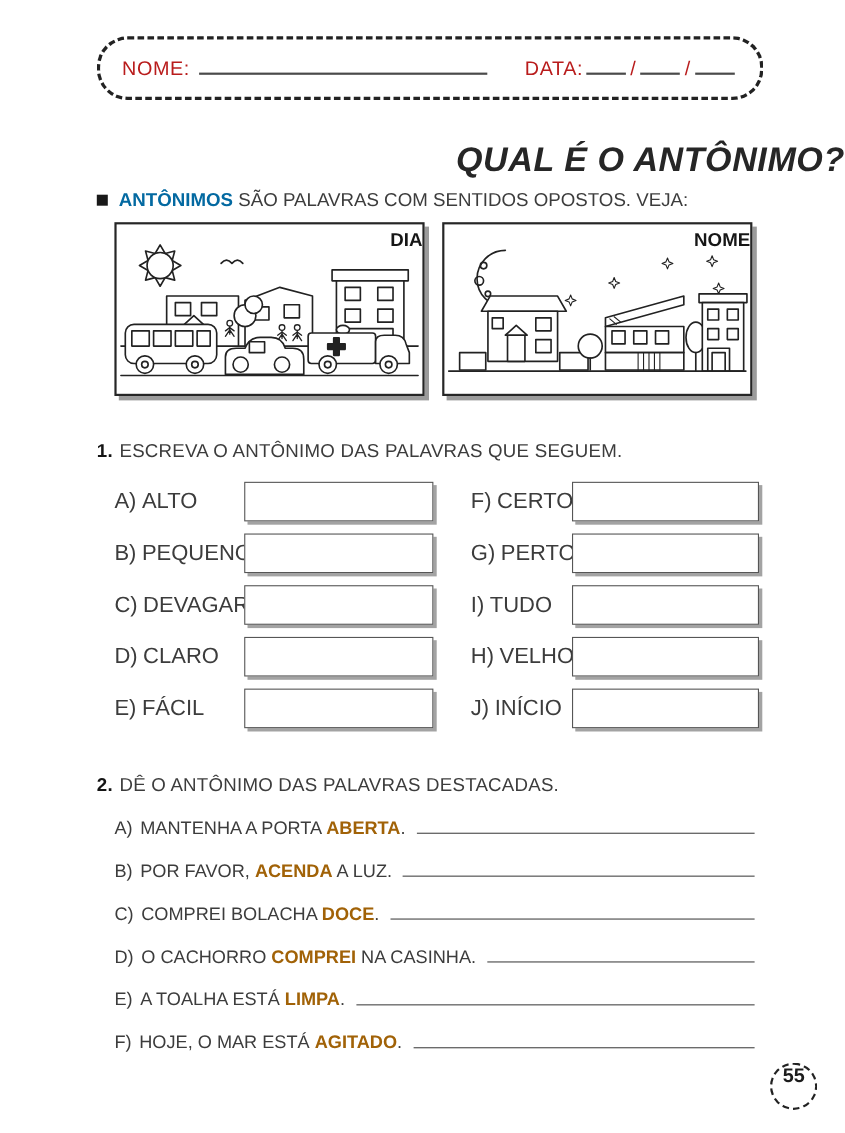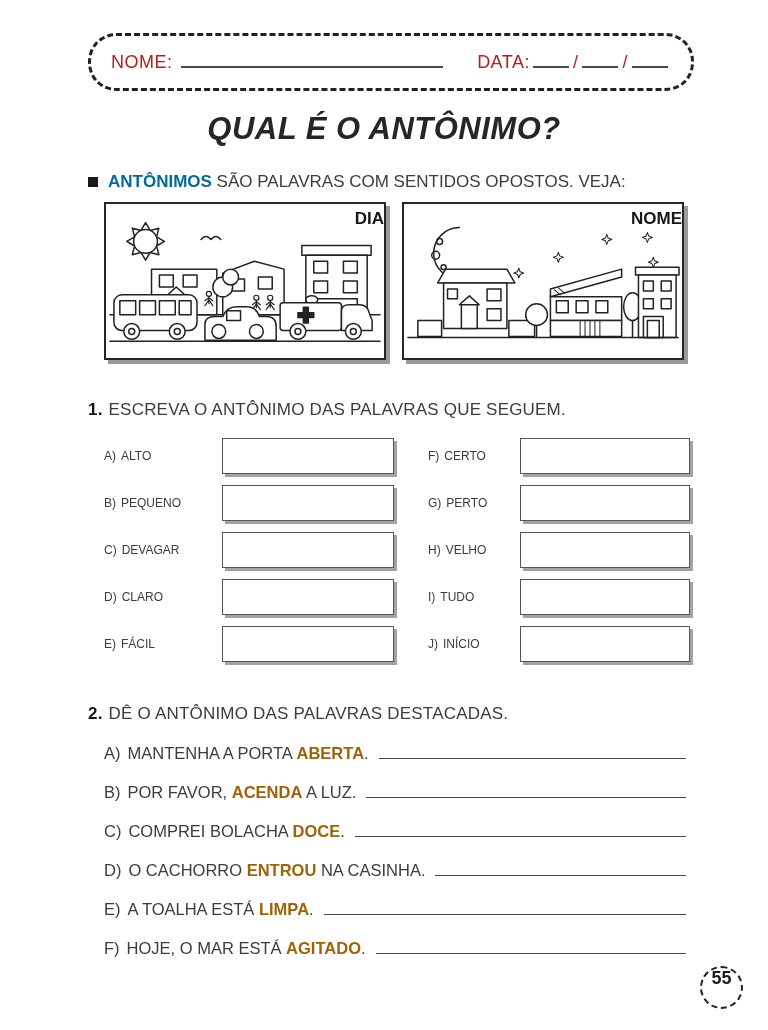--- a/index.html
+++ b/index.html
@@ -13,21 +13,21 @@
     border:3px dashed #222;border-radius:28px;
     display:flex;align-items:center;padding:0 20px;
   }
   .hdr-inner{display:flex;align-items:baseline;width:100%;font-size:18px;letter-spacing:.5px;color:#b91c1c;}
   .hdr-label{font-weight:500;white-space:nowrap;}
   .name-line{flex:1;height:1px;border-bottom:2px solid #4a4a4a;margin:0 34px 0 8px;}
   .date-line{width:36px;height:1px;border-bottom:2px solid #4a4a4a;margin:0 3px;}
   .slash{margin:0 1px;}
   
   .title{
-    position:absolute;left:0;top:111px;width:100%;text-align:center;
+    position:absolute;left:0;top:127px;width:100%;text-align:right;
     font-size:31px;font-weight:700;font-style:italic;letter-spacing:.5px;color:#262626;
   }
   
   .intro{position:absolute;left:88px;top:172px;font-size:17px;color:#3c3c3c;display:flex;align-items:center;}
   .sq-bullet{width:10px;height:10px;background:#191919;display:inline-block;margin-right:10px;flex:none;}
   .intro b{color:#0369a1;margin-right:0;}
   
   .panels{position:absolute;left:104px;top:202px;display:flex;gap:16px;}
   .panel{
     position:relative;width:282px;height:158px;background:#fff;box-sizing:border-box;
@@ -36,21 +36,21 @@
   .panel-label{position:absolute;top:5px;left:0;width:100%;text-align:right;font-size:17px;font-weight:700;color:#161616;z-index:2;}
   .panel svg{position:absolute;left:0;top:0;width:100%;height:100%;}
   
   .sec-head{position:absolute;left:88px;font-size:17px;color:#3c3c3c;letter-spacing:.2px;}
   .sec-head b{color:#141414;margin-right:6px;}
   
   .s1-col{position:absolute;top:437px;display:flex;flex-direction:column;}
   .s1-col.left{left:104px;width:290px;}
   .s1-col.right{left:428px;width:262px;}
   .s1-row{display:flex;align-items:center;height:38px;margin-bottom:9px;}
-  .s1-label{font-size:12px;color:#3c3c3c;white-space:nowrap;}
+  .s1-label{font-size:20px;color:#3c3c3c;white-space:nowrap;}
   .s1-col.left  .s1-label{width:118px;}
   .s1-col.right .s1-label{width:92px;}
   .s1-letter{margin-right:5px;}
   .ans-box{
     flex:1;height:36px;background:#fff;box-sizing:border-box;
     border:1.6px solid #565656;box-shadow:3px 3px 0 #a3a3a3;
   }
   
   .s2-list{position:absolute;left:104px;top:744px;width:582px;}
   .s2-row{display:flex;align-items:baseline;font-size:16.5px;color:#3c3c3c;margin-bottom:21px;line-height:18px;}
@@ -261,25 +261,25 @@
   <div class="s1-col right">
     <div class="s1-row">
       <span class="s1-label"><span class="s1-letter">F)</span><span>CERTO</span></span>
       <div class="ans-box"></div>
     </div>
     <div class="s1-row">
       <span class="s1-label"><span class="s1-letter">G)</span><span>PERTO</span></span>
       <div class="ans-box"></div>
     </div>
     <div class="s1-row">
+      <span class="s1-label"><span class="s1-letter">I)</span><span>TUDO</span></span>
+      <div class="ans-box"></div>
+    </div>
+    <div class="s1-row">
       <span class="s1-label"><span class="s1-letter">H)</span><span>VELHO</span></span>
-      <div class="ans-box"></div>
-    </div>
-    <div class="s1-row">
-      <span class="s1-label"><span class="s1-letter">I)</span><span>TUDO</span></span>
       <div class="ans-box"></div>
     </div>
     <div class="s1-row">
       <span class="s1-label"><span class="s1-letter">J)</span><span>INÍCIO</span></span>
       <div class="ans-box"></div>
     </div>
   </div>
 
   <div class="sec-head" style="top:704px;">
     <b>2.</b><span>DÊ O ANTÔNIMO DAS PALAVRAS DESTACADAS.</span>
@@ -296,21 +296,21 @@
       <span class="s2-sentence"><span>POR FAVOR, </span><b>ACENDA</b><span> A LUZ.</span></span>
       <div class="ans-line"></div>
     </div>
     <div class="s2-row">
       <span class="s2-letter">C)</span>
       <span class="s2-sentence"><span>COMPREI BOLACHA </span><b>DOCE</b><span>.</span></span>
       <div class="ans-line"></div>
     </div>
     <div class="s2-row">
       <span class="s2-letter">D)</span>
-      <span class="s2-sentence"><span>O CACHORRO </span><b>ENTROU</b><span> NA CASINHA.</span></span>
+      <span class="s2-sentence"><span>O CACHORRO </span><b>COMPREI</b><span> NA CASINHA.</span></span>
       <div class="ans-line"></div>
     </div>
     <div class="s2-row">
       <span class="s2-letter">E)</span>
       <span class="s2-sentence"><span>A TOALHA ESTÁ </span><b>LIMPA</b><span>.</span></span>
       <div class="ans-line"></div>
     </div>
     <div class="s2-row">
       <span class="s2-letter">F)</span>
       <span class="s2-sentence"><span>HOJE, O MAR ESTÁ </span><b>AGITADO</b><span>.</span></span>

